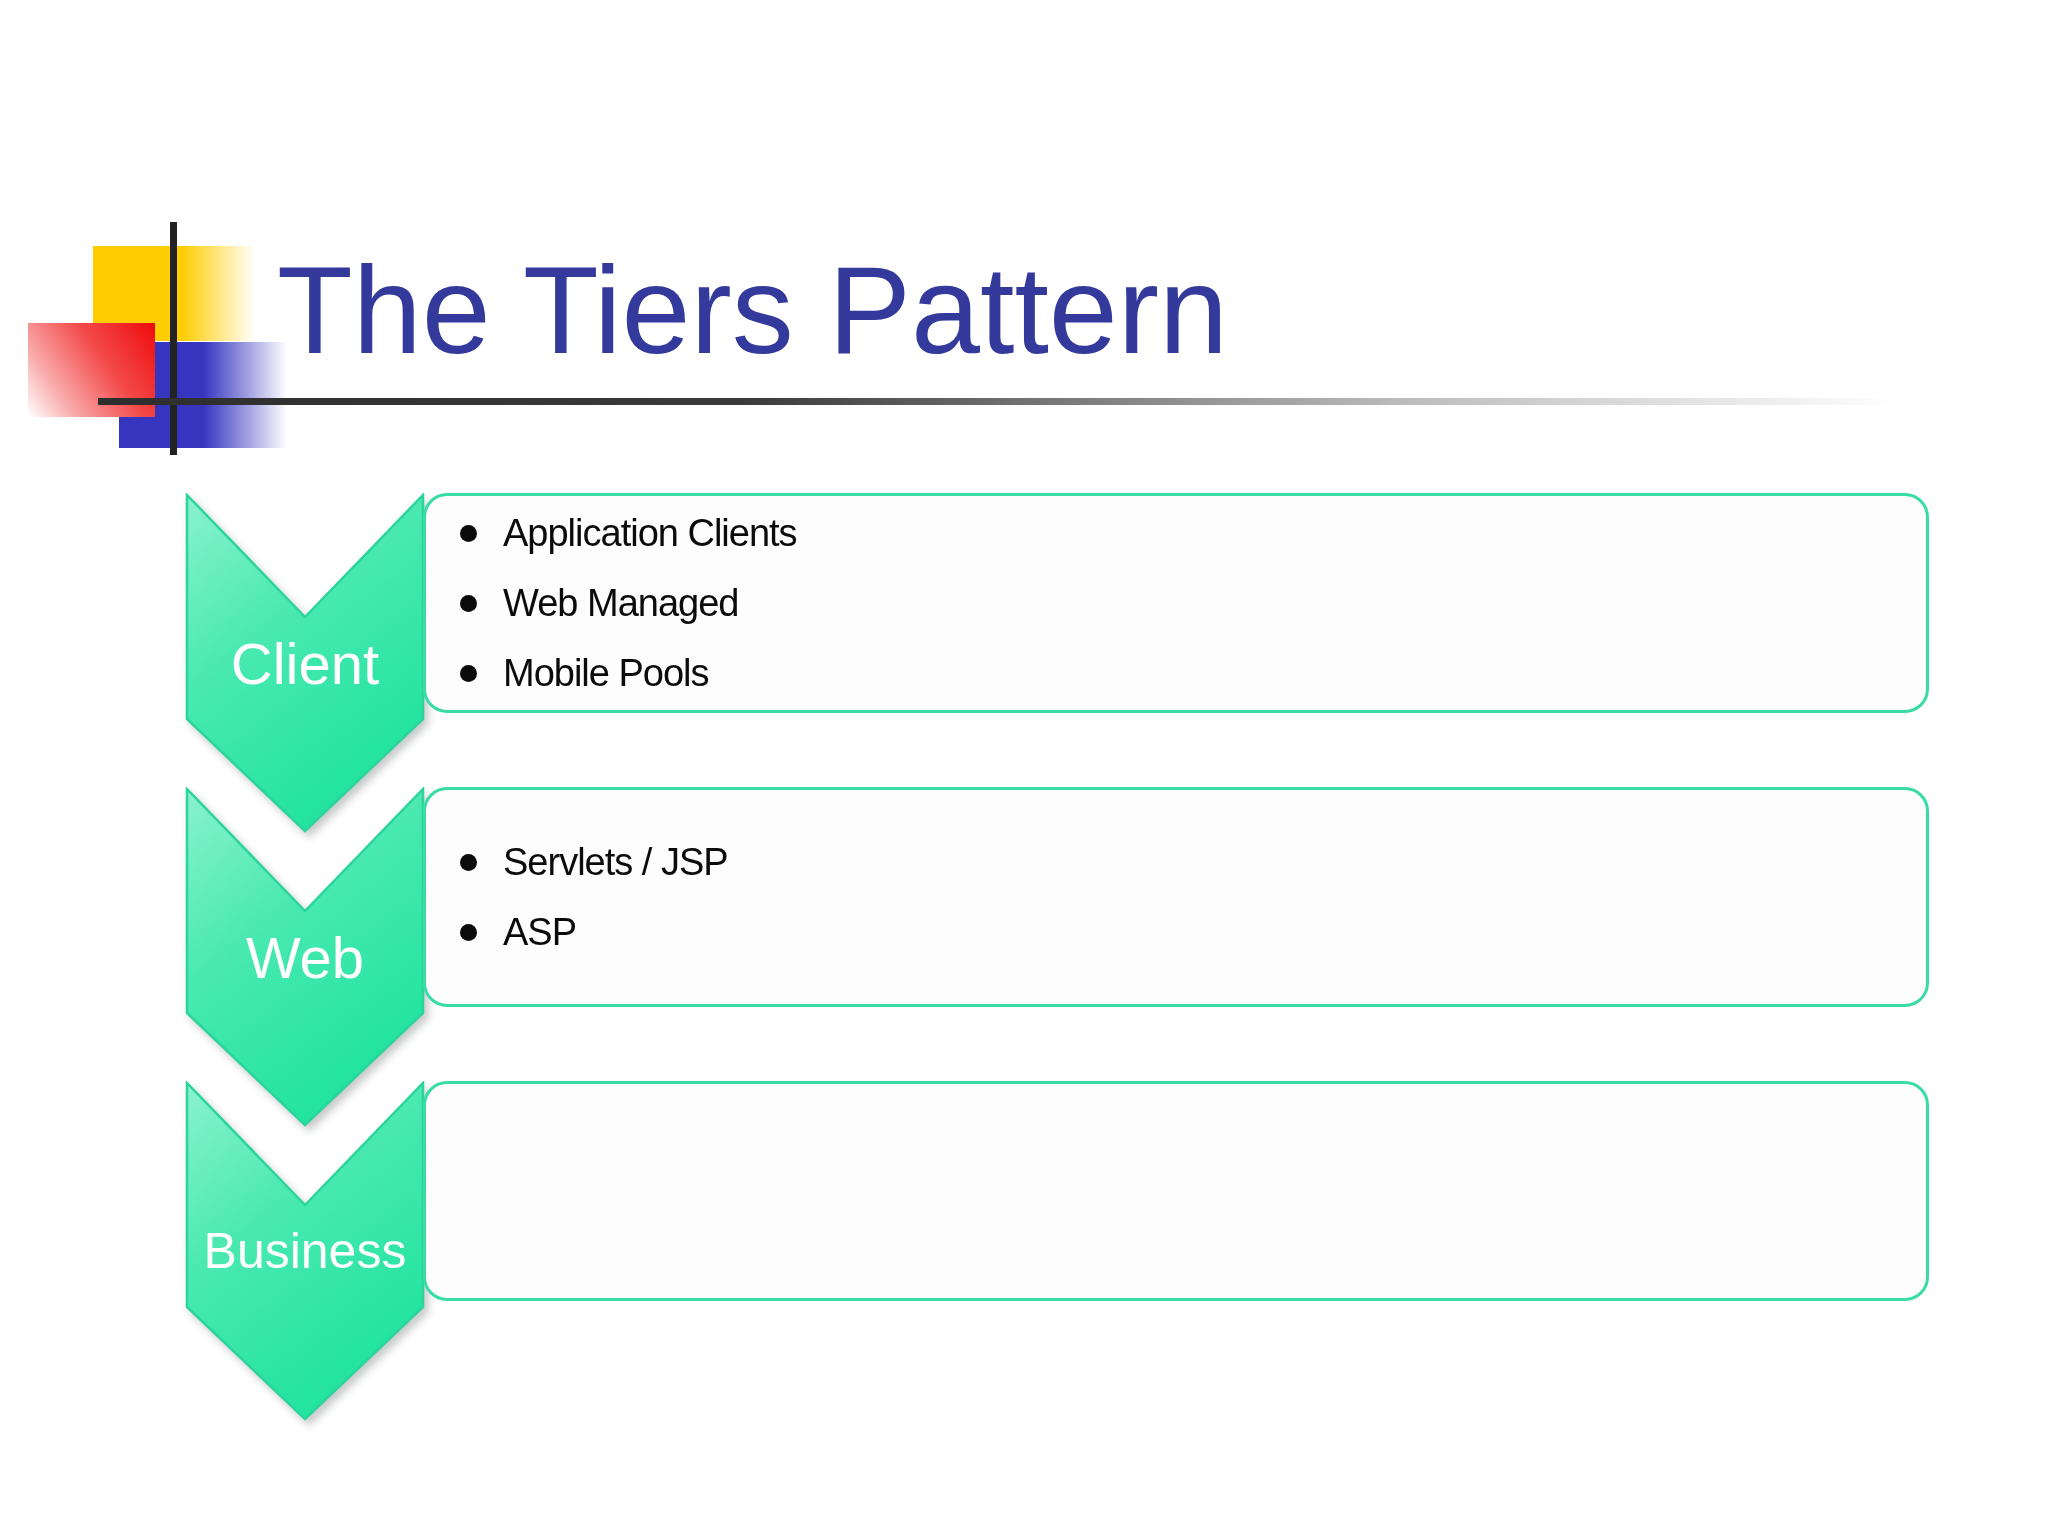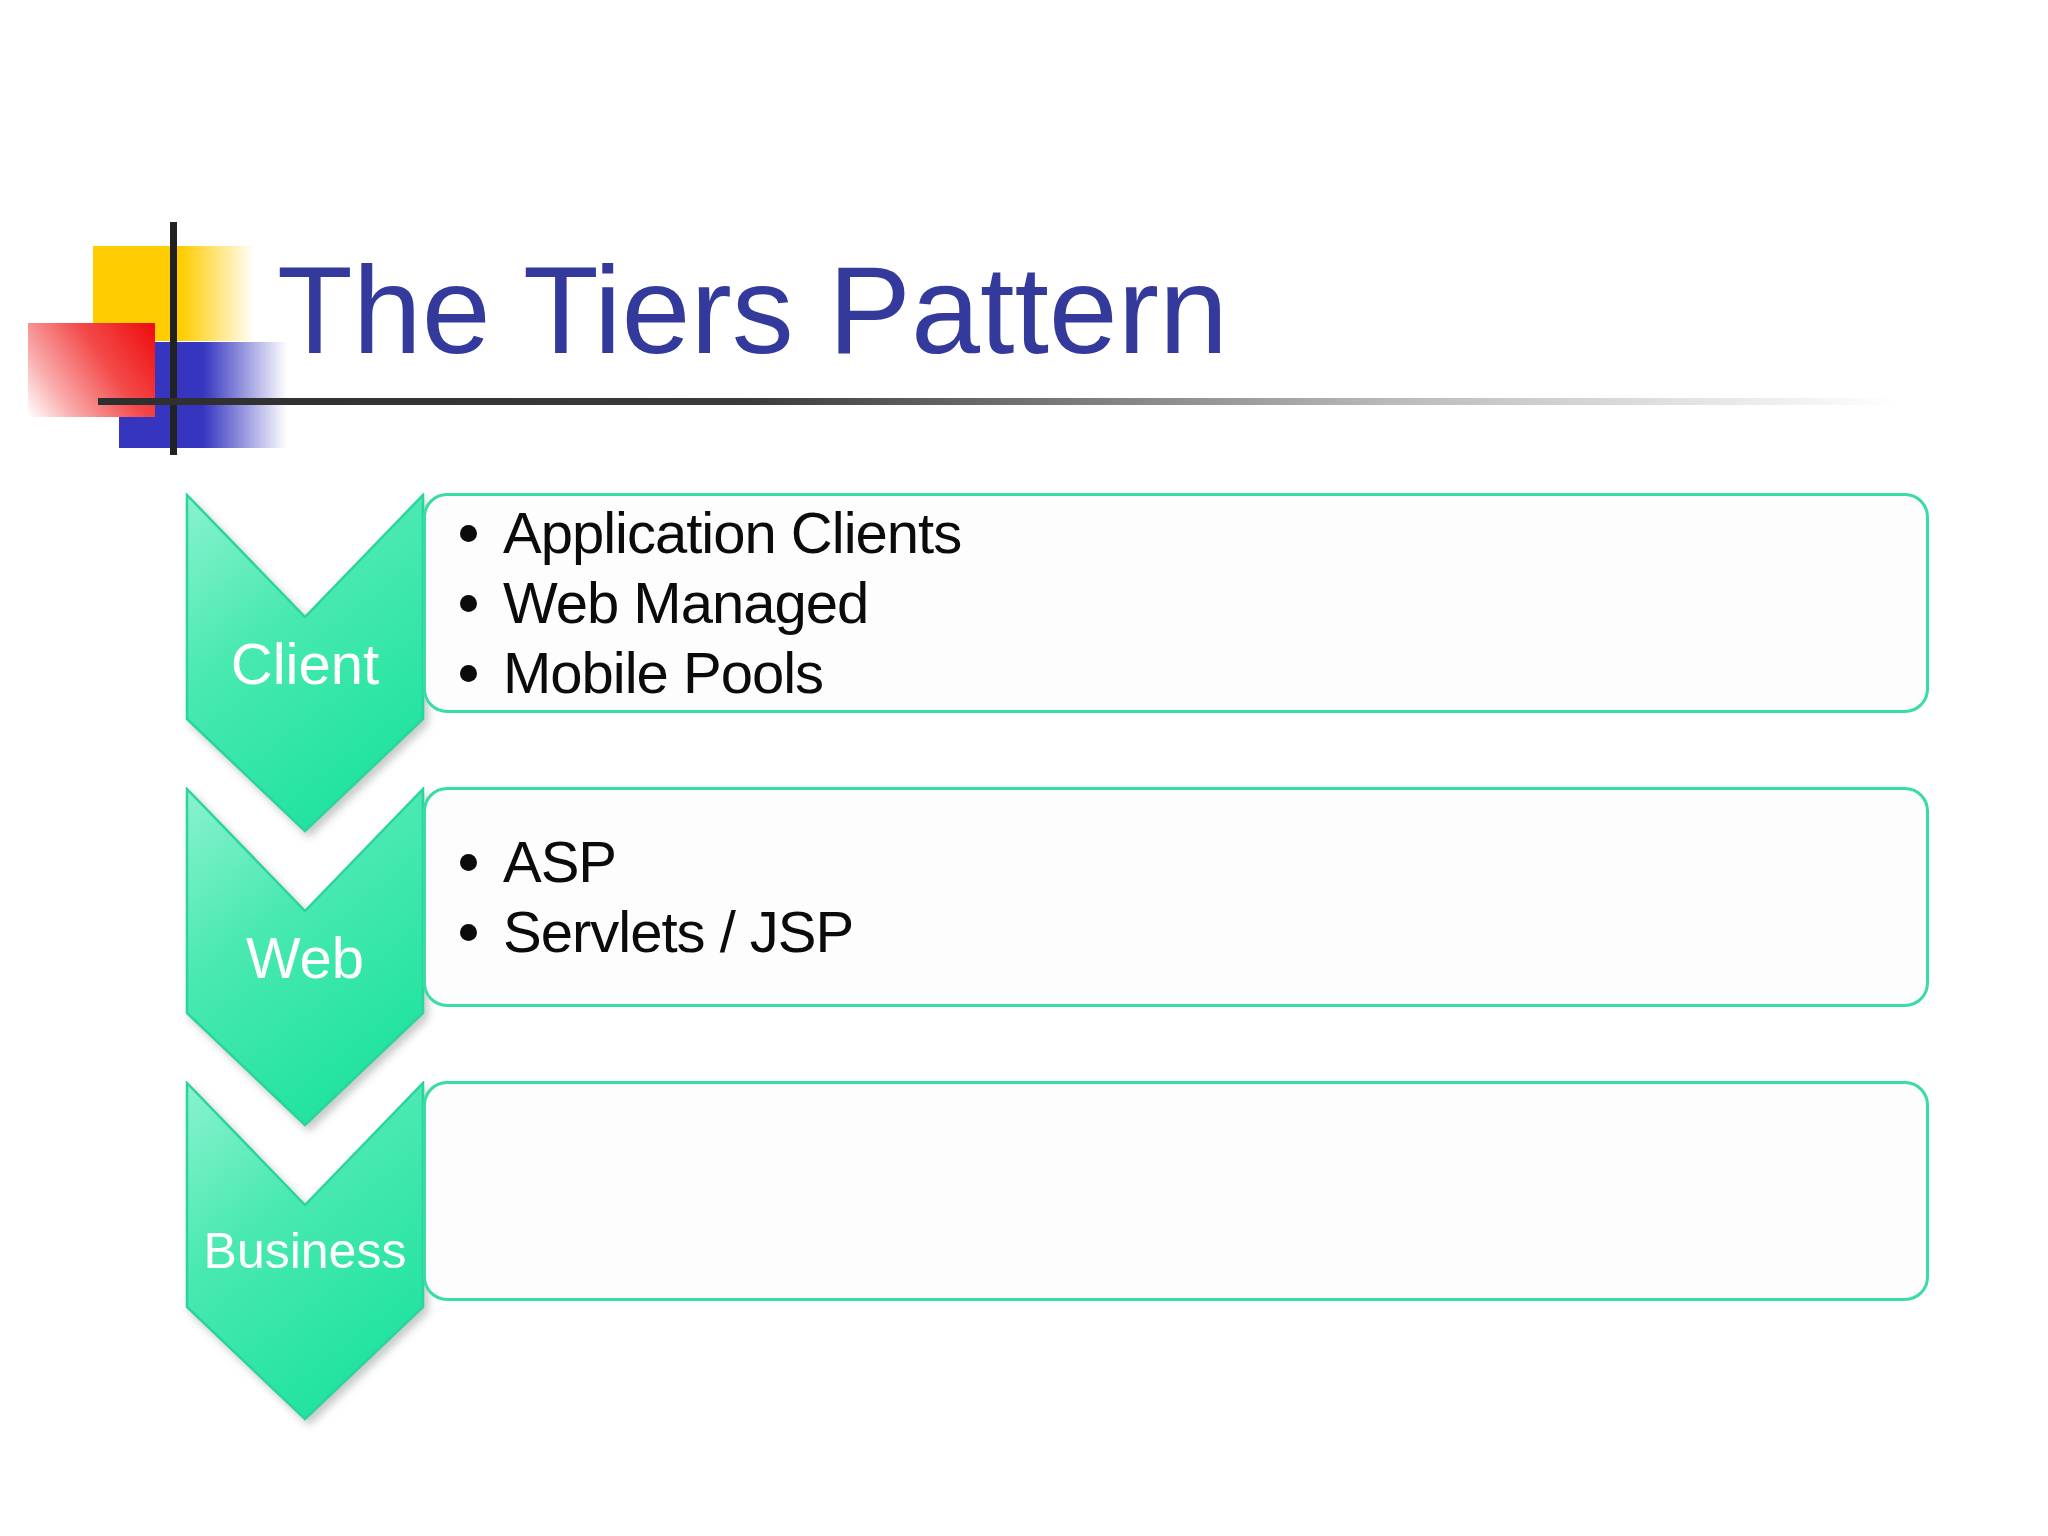--- a/index.html
+++ b/index.html
@@ -62,21 +62,21 @@
     border:3px solid #3adca6;
     border-radius:24px;
   }
   .bullet-list{
     list-style:none;margin:0;padding:0 40px 0 34px;
     height:100%;
     display:flex;flex-direction:column;justify-content:center;
   }
   .bullet-item{
     display:flex;align-items:center;
-    font-size:58px;line-height:70px;letter-spacing:-1px;
+    font-size:38px;line-height:70px;letter-spacing:-1px;
     color:#0b0b0b;white-space:nowrap;
   }
   .bullet-dot{
     width:17px;height:17px;border-radius:50%;
     background:#0b0b0b;margin-right:26px;flex-shrink:0;
   }
 </style>
 </head>
 <body>
 
@@ -125,25 +125,25 @@
 
   <div class="tier t1">
     <svg class="chev" width="240" height="340" viewBox="0 0 240 340">
       <polygon points="2,2 120,124 238,2 238,226 120,338 2,226" fill="url(#chevGrad)" stroke="#2bd49d" stroke-width="2.5"></polygon>
       <text class="chev-label" x="120" y="170" text-anchor="middle" dominant-baseline="central">Web</text>
     </svg>
     <div class="tier-box">
       <ul class="bullet-list">
         <li class="bullet-item">
           <span class="bullet-dot"></span>
-          <span>ASP</span>
+          <span>Servlets / JSP</span>
         </li>
         <li class="bullet-item">
           <span class="bullet-dot"></span>
-          <span>Servlets / JSP</span>
+          <span>ASP</span>
         </li>
       </ul>
     </div>
   </div>
 
   <div class="tier t2">
     <svg class="chev" width="240" height="340" viewBox="0 0 240 340">
       <polygon points="2,2 120,124 238,2 238,226 120,338 2,226" fill="url(#chevGrad)" stroke="#2bd49d" stroke-width="2.5"></polygon>
       <text class="chev-label small" x="120" y="170" text-anchor="middle" dominant-baseline="central">Business</text>
     </svg>

